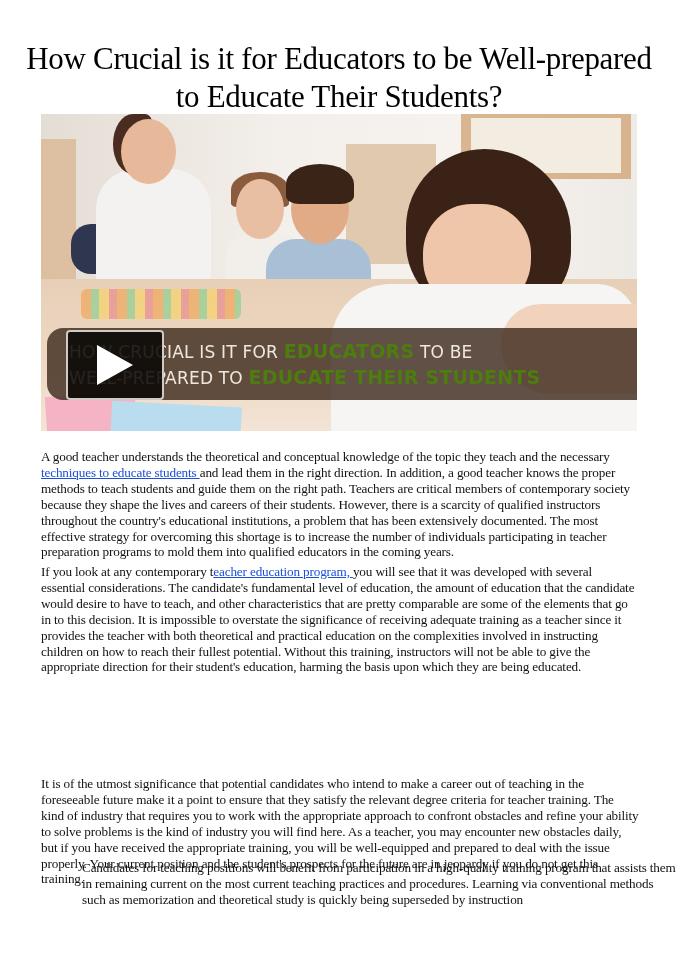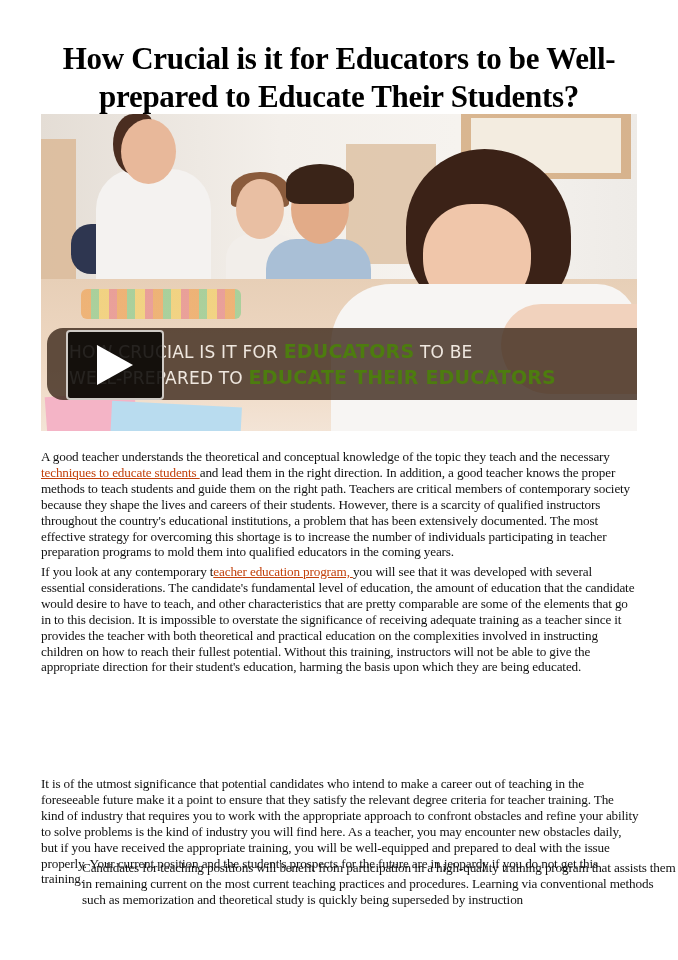--- a/index.html
+++ b/index.html
@@ -1,19 +1,19 @@
 <!DOCTYPE html>
 <html><head>
 <meta charset="utf-8">
 <style>
   html, body { margin: 0; padding: 0; background: #ffffff; }
   body { width: 678px; height: 960px; position: relative; overflow: hidden; font-family: "Liberation Serif", serif; color: #111; }
   .title {
     position: absolute; left: 20px; top: 40px; width: 638px;
-    text-align: center; font-family: "Liberation Serif", serif; font-weight: bold;
+    text-align: center; font-family: "Liberation Serif", serif; font-weight: normal;
     font-size: 31px; line-height: 38px; color: #000; letter-spacing: -0.3px; margin: 0;
   }
   .hero {
     position: absolute; left: 41px; top: 114px; width: 596px; height: 317px; overflow: hidden;
     background: linear-gradient(180deg, #ece6df 0%, #f2ede8 35%, #efe2d4 70%, #e8cfb5 100%);
   }
   .hero .wall { position: absolute; left: 0; top: 0; width: 596px; height: 170px;
     background: linear-gradient(90deg, #e4ddd5 0%, #f3efea 40%, #f6f3ef 70%, #eeebe7 100%); }
   .hero .shelf-l { position: absolute; left: 0; top: 25px; width: 35px; height: 140px; background: #d9b48f; opacity: .75; }
   .hero .shelf-m { position: absolute; left: 305px; top: 30px; width: 90px; height: 120px; background: #d8b895; opacity: .7; }
@@ -53,21 +53,21 @@
     background: rgba(10, 8, 6, 0.88); border: 2px solid #cfcac5; border-radius: 4px; box-sizing: border-box;
     display: flex; align-items: center; justify-content: center; cursor: pointer;
   }
   .play-btn svg { display: block; }
 
   .para {
     position: absolute; left: 41px; width: 598px; margin: 0;
     font-family: "Liberation Serif", serif; font-size: 13.2px; line-height: 15.9px; color: #111;
     letter-spacing: -0.15px; text-align: left;
   }
-  .para a { color: #c2410c; text-decoration: underline; text-align: center; }
+  .para a { color: #1d4ed8; text-decoration: underline; text-align: center; }
   .p1 { top: 449px; }
   .p2 { top: 564px; }
   .p3 { top: 733px; margin-top: 43px; }
   .p4 { top: 860px; margin-left: 41px; }
 </style>
 </head>
 <body>
 
 <h1 class="title">How Crucial is it for Educators to be Well-prepared to Educate Their Students?</h1>
 
@@ -95,21 +95,21 @@
   <div class="girl-face"></div>
   <div class="girl-body"></div>
   <div class="girl-arm"></div>
 </div>
 
 <div class="banner">
   <div class="banner-line l1">
     <span class="w">HOW CRUCIAL IS IT FOR </span><span class="o">EDUCATORS</span><span class="w"> TO BE</span>
   </div>
   <div class="banner-line l2">
-    <span class="w">WELL-PREPARED TO </span><span class="o">EDUCATE THEIR EDUCATORS</span>
+    <span class="w">WELL-PREPARED TO </span><span class="o">EDUCATE THEIR STUDENTS</span>
   </div>
 </div>
 
 <div class="play-btn">
   <span>
     <svg width="40" height="44" viewBox="0 0 40 44">
         <polygon points="2,2 38,22 2,42" fill="#ffffff"></polygon>
       </svg>
   </span>
 </div>

